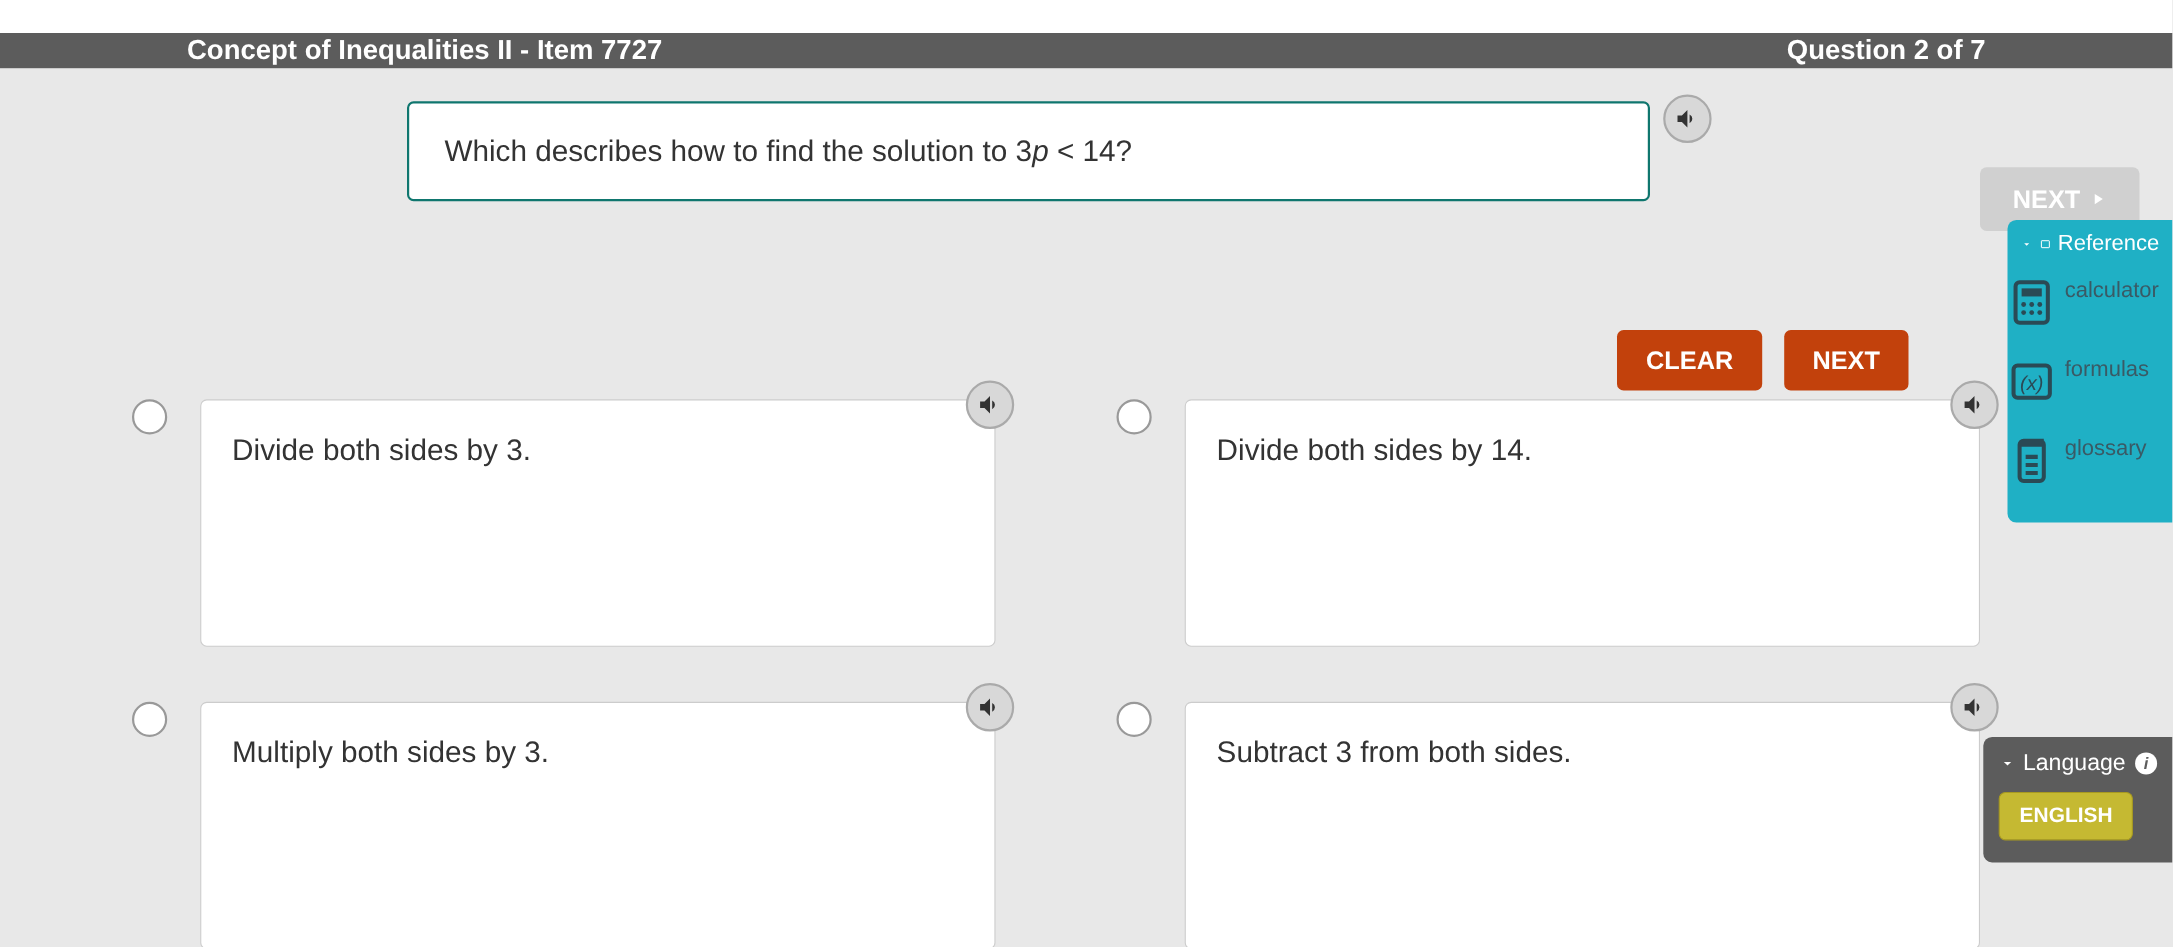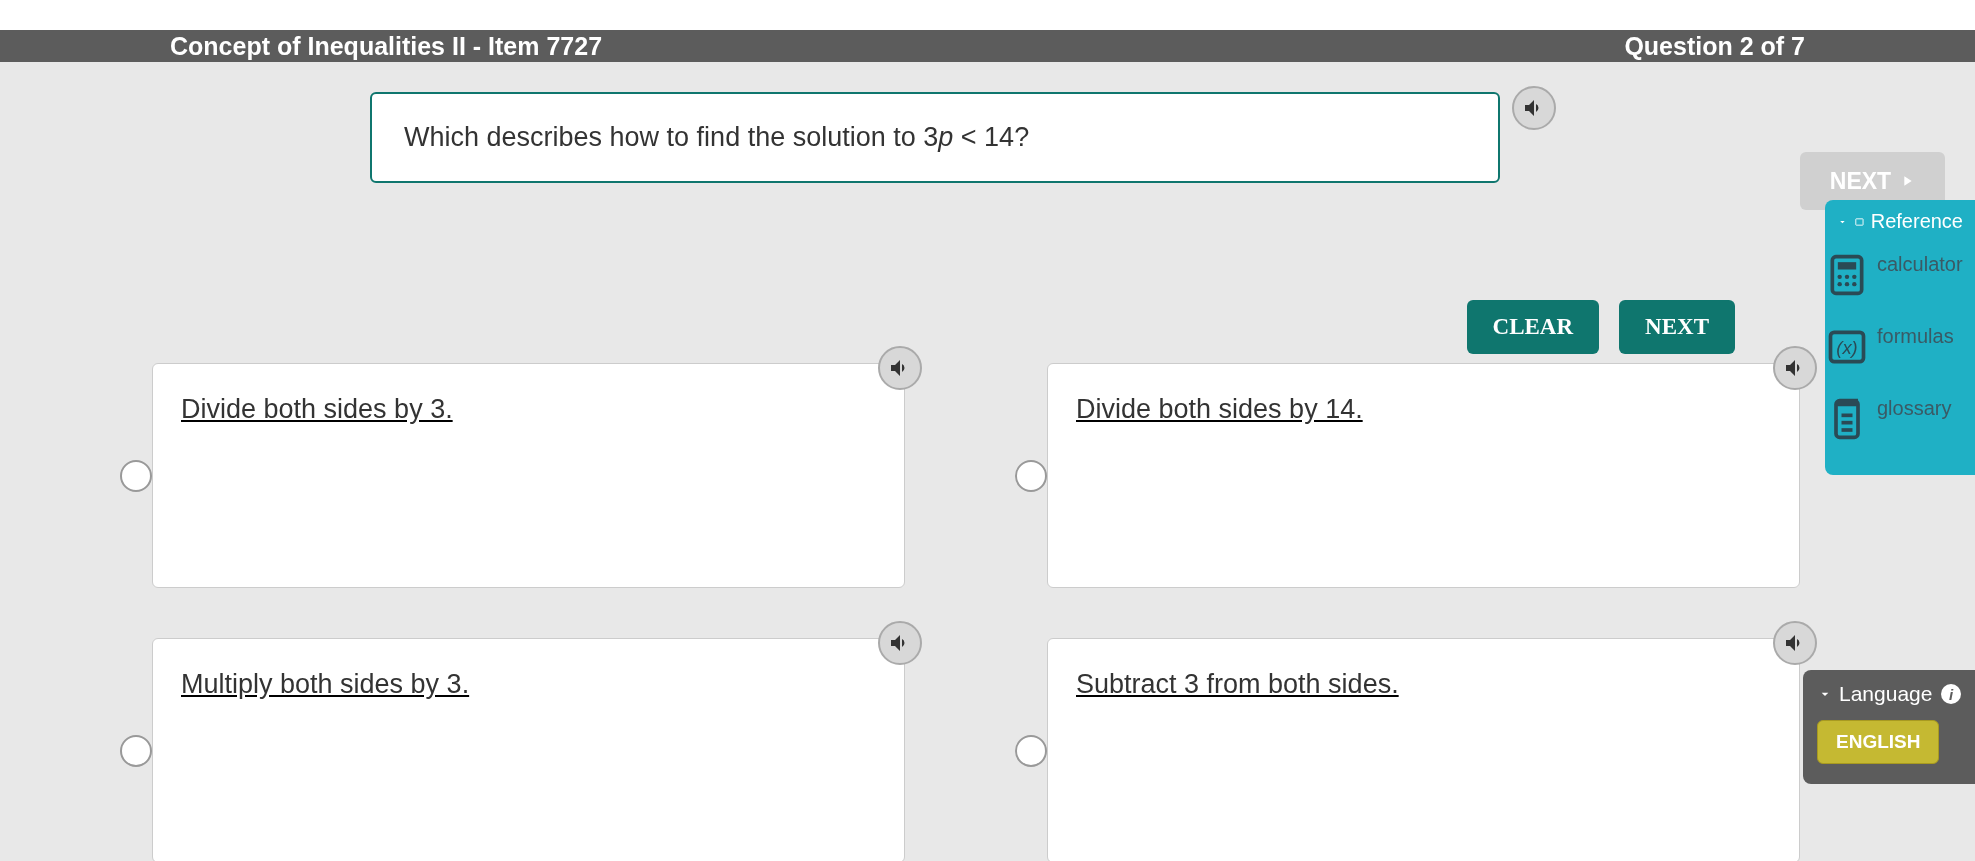--- a/index.html
+++ b/index.html
@@ -8,23 +8,23 @@
 .header-bar { background: #5c5c5c; height: 32px; display: flex; align-items: center; justify-content: space-between; padding: 0 170px; color: #fff; font-weight: bold; font-size: 25px; }
 .main-area { position: relative; padding: 30px 170px 30px 60px; }
 .question-box { position: relative; margin-left: 310px; width: 1130px; background: #fff; border: 2px solid #0f766e; border-radius: 6px; padding: 28px 32px; font-size: 27px; color: #333; }
 .question-text .italic { font-style: italic; }
 .audio-btn { position: absolute; width: 44px; height: 44px; border-radius: 50%; background: #d8d8d8; border: 2px solid #aaa; display: flex; align-items: center; justify-content: center; cursor: pointer; }
 .audio-btn svg { width: 24px; height: 24px; fill: #333; }
 .q-audio { top: -8px; right: -58px; }
 .next-btn { position: absolute; top: 90px; right: 30px; width: 145px; height: 58px; background: #d0d0d0; border-radius: 6px; color: #fff; font-size: 23px; font-weight: bold; display: flex; align-items: center; justify-content: center; gap: 8px; cursor: pointer; }
 .next-btn svg { width: 16px; height: 16px; fill: #fff; }
 .action-btns { position: absolute; top: 238px; right: 240px; display: flex; gap: 20px; }
-.action-btn { background: #0f766e; color: #fff; font-size: 23px; font-weight: bold; padding: 14px 26px; border-radius: 6px; cursor: pointer; font-family: Liberation Serif, serif; }
+.action-btn { background: #c2410c; color: #fff; font-size: 23px; font-weight: bold; padding: 14px 26px; border-radius: 6px; cursor: pointer; }
 .options-grid { display: grid; grid-template-columns: 1fr 1fr; gap: 50px 110px; margin-top: 180px; margin-left: 60px; width: 1680px; }
-.option-wrap { display: flex; align-items: center; position: relative; text-decoration: underline; }
+.option-wrap { display: flex; gap: 30px; position: relative; }
 .radio-circle { width: 32px; height: 32px; border: 2px solid #999; border-radius: 50%; background: #fff; cursor: pointer; flex-shrink: 0; }
 .option-card { flex: 1; background: #fff; border: 1px solid #ccc; border-radius: 6px; padding: 30px 28px; height: 225px; font-size: 27px; color: #333; position: relative; cursor: pointer; }
 .card-audio { top: -18px; right: -18px; }
 .ref-panel { position: absolute; top: 200px; right: 0; width: 150px; background: #1fb0c5; border-radius: 8px 0 0 8px; padding-bottom: 20px; }
 .ref-header { color: #fff; font-size: 20px; padding: 10px 12px 6px; display: flex; align-items: center; gap: 6px; }
 .ref-header svg { width: 16px; height: 16px; fill: #fff; }
 .ref-item { display: flex; flex-direction: row; align-items: flex-start; gap: 8px; padding: 14px 0; cursor: pointer; }
 .ref-item svg { width: 44px; height: 44px; }
 .ref-item span { color: #3a5a65; font-size: 20px; }
 .lang-panel { position: absolute; top: 670px; right: 0; width: 172px; background: #5c5c5c; border-radius: 8px 0 0 8px; padding: 12px 14px 20px; }

